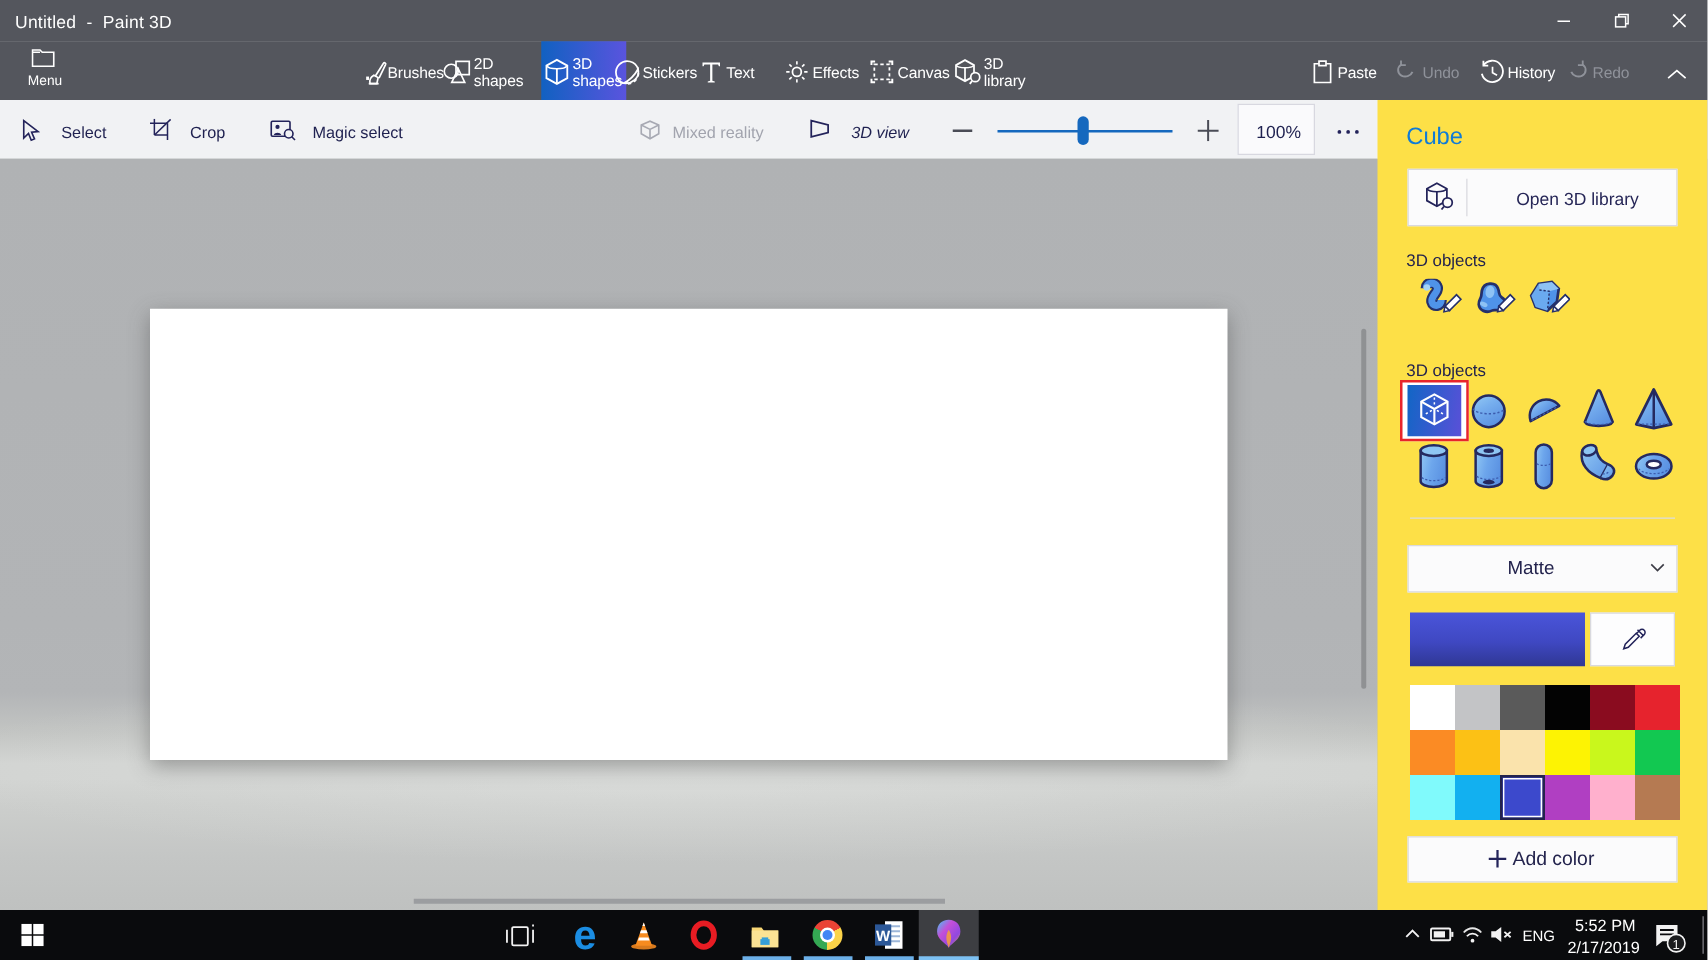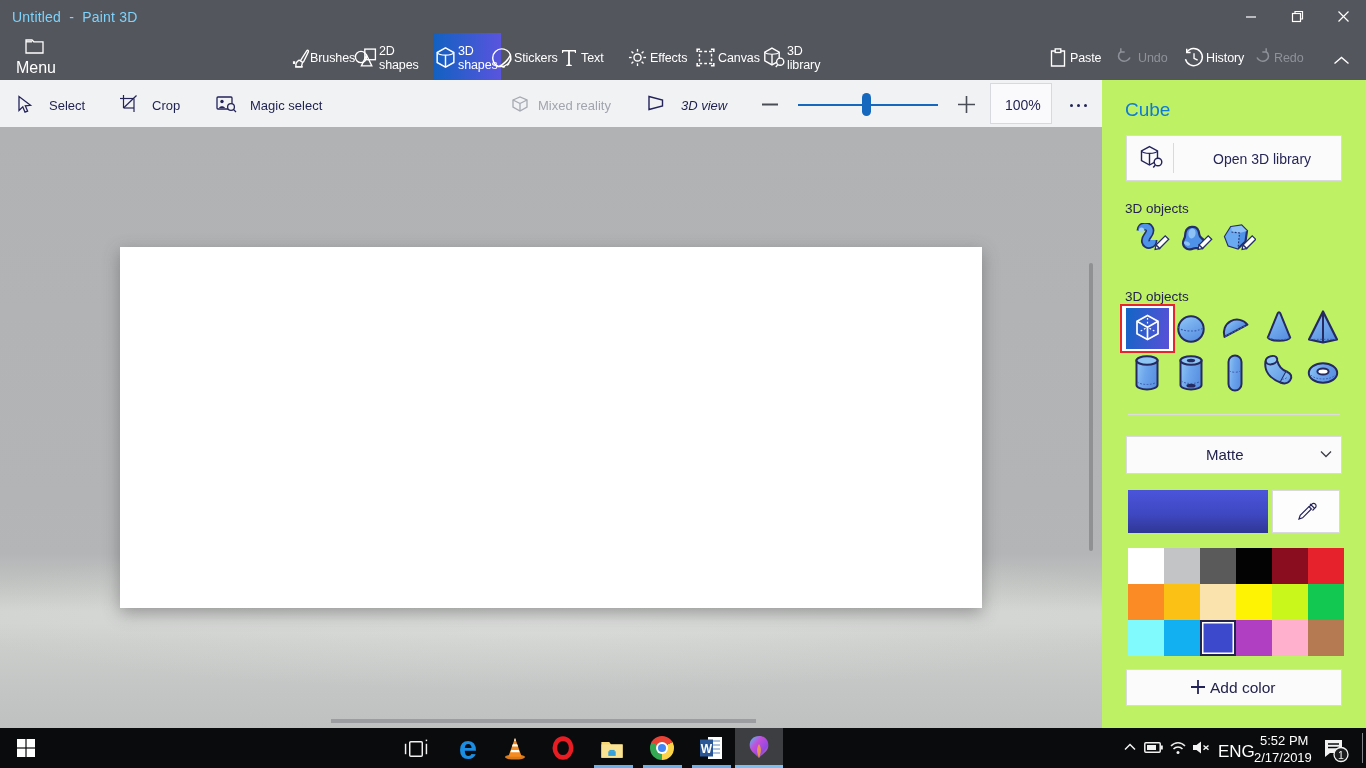--- a/index.html
+++ b/index.html
@@ -2,21 +2,21 @@
 <html><head>
 <meta charset="utf-8">
 <style>
 * { margin:0; padding:0; box-sizing:border-box; }
 html,body { width:1366px; height:768px; overflow:hidden; font-family:"Liberation Sans", sans-serif; }
 #app { position:relative; width:1366px; height:768px; background:#b2b4b6; }
 .abs { position:absolute; }
 
 
 #titlebar { position:absolute; left:0; top:0; width:1366px; height:33px; background:#54565d; }
-#title { position:absolute; left:12px; top:9px; color:#7dd3fc; font-size:14px; letter-spacing:0.2px; }
+#title { position:absolute; left:12px; top:9px; color:#ffffff; font-size:14px; letter-spacing:0.2px; }
 .wbtn { position:absolute; top:0; width:46px; height:33px; display:flex; align-items:center; justify-content:center; }
 
 
 #ribbon { position:absolute; left:0; top:33px; width:1366px; height:47px; background:#54565d; }
 .ritem { position:absolute; top:0; width:68px; height:47px; display:flex; align-items:center; color:#fff; }
 .ritem .ric { height:24px; margin-top:2px; display:flex; align-items:flex-end; justify-content:center; }
 .ritem .rlb { font-size:12.5px; margin-top:2px; letter-spacing:-0.1px; line-height:14px; }
 .ritem.active { background:linear-gradient(90deg,#1161c1,#5a54de);margin-left:12px; }
 .ritem.dim { color:#8f929a; }
 #menuitem { position:absolute; left:8px; top:0; width:56px; height:47px; display:flex; flex-direction:column; align-items:center; color:#fff; }
@@ -31,21 +31,21 @@
   background:
    radial-gradient(70% 16% at 50% 81%, rgba(238,240,238,.35) 0%, rgba(226,228,226,.15) 55%, rgba(214,216,214,0) 80%),
    linear-gradient(180deg,#b0b2b4 0%, #b2b4b6 62%, #b3b5b7 71%, #c3c5c3 76.5%, #d2d4d2 80.5%, #d2d4d2 82.5%, #cccecc 86%, #c4c6c5 93%, #bfc1c0 100%);
 }
 #whitecanvas { position:absolute; left:120px; top:120px; width:862px; height:361px; background:#ffffff;
   box-shadow:0 5px 16px rgba(70,72,72,.45); }
 #vscroll { position:absolute; left:1089px; top:136px; width:4px; height:288px; background:#8f9193; border-radius:2px; }
 #hscroll { position:absolute; left:331px; top:592px; width:425px; height:4px; background:#9b9da0; }
 
 
-#panel { position:absolute; left:1102px; top:80px; width:264px; height:648px; background:#bef264; }
+#panel { position:absolute; left:1102px; top:80px; width:264px; height:648px; background:#fde047; }
 #cubeTitle { position:absolute; left:23px; top:20px; font-size:19px; line-height:19px; color:#0f7bd7; }
 .pbox { position:absolute; background:#fbfbfc; border:1px solid #d9d9de; }
 .plabel { position:absolute; font-size:13.5px; color:#23234d; }
 
 
 #taskbar { position:absolute; left:0; top:728px; width:1366px; height:40px; background:#0a0b0d; }
 #searchbox { position:absolute; left:48px; top:0; width:346px; height:40px; background:#2f3134; }
 #searchtext { position:absolute; left:40px; top:12px; font-size:15px; color:#c9c9c9; }
 .tkic { position:absolute; top:8px; width:24px; height:24px; }
 .uline { position:absolute; top:37px; height:3px; background:#6cb0e8; }
@@ -92,21 +92,21 @@
         </svg>
     </div>
   </div>
 
   <div id="ribbon">
     <div id="menuitem">
       <svg class="abs" style="left:17px;top:6px;" width="19" height="15" viewBox="0 0 19 15" fill="none" stroke="#fff" stroke-width="1.3">
         <path d="M1 14 V1 H7 L8.8 2.8 H18 V14 Z"></path>
         <path d="M1 2.8 H7"></path>
       </svg>
-      <div class="abs" style="left:0;top:26px;width:56px;text-align:center;font-size:16px;color:#fff;">Menu</div>
+      <div class="abs" style="left:0;top:26px;width:56px;text-align:center;font-size:11px;color:#fff;">Menu</div>
     </div>
     <div class="ritem" style="left:285px;">
         <div class="ric">
       <svg width="25" height="25" viewBox="0 0 24 24" fill="none" stroke="#fff" stroke-width="1.3">
         <path d="M14.7 15.2 L20.8 5.6 C21.6 4.4 23 5.2 22.5 6.4 L17.5 16.8"></path>
         <path d="M13.5 14.6 L16.8 16.4 L15.8 21 H10.6 C10 18.4 11.2 15.9 13.5 14.6 Z"></path>
         <path d="M9.6 21 H17.2"></path>
         <rect x="7.6" y="15.6" width="2.2" height="2.6" fill="#fff" stroke="none"></rect>
       </svg>
     </div>
@@ -507,21 +507,21 @@
     </svg>
     <svg class="abs" style="left:1169px;top:12px;" width="18" height="15" viewBox="0 0 18 15" fill="none" stroke="#f2f2f2" stroke-width="1.5">
       <path d="M2 6 C6 1.5 12 1.5 16 6" opacity="0.95"></path>
       <path d="M4.5 9 C7 6.2 11 6.2 13.5 9"></path>
       <circle cx="9" cy="12.5" r="1.5" fill="#f2f2f2" stroke="none"></circle>
     </svg>
     <svg class="abs" style="left:1192px;top:12px;" width="18" height="15" viewBox="0 0 18 15">
       <path d="M1 5 H4.5 L9 1.5 V13.5 L4.5 10 H1 Z" fill="#f2f2f2"></path>
       <path d="M11.5 5.5 L16.5 9.8 M16.5 5.5 L11.5 9.8" stroke="#f2f2f2" stroke-width="1.5"></path>
     </svg>
-    <div class="trayt" style="left:1218px;top:14px;font-size:17px;text-align:center;">ENG</div>
+    <div class="trayt" style="left:1218px;top:14px;font-size:12px;text-align:center;">ENG</div>
     <div class="trayt" style="left:1260px;top:5px;font-size:13px;">5:52 PM</div>
     <div class="trayt" style="left:1254px;top:22px;font-size:13px;">2/17/2019</div>
     <svg class="abs" style="left:1324px;top:11px;" width="26" height="24" viewBox="0 0 26 24">
       <path d="M1 1 H18 V14 H6 L1 18 Z" fill="#f2f2f2"></path>
       <g stroke="#0a0b0d" stroke-width="1.5">
           <line x1="4" y1="5" x2="15" y2="5"></line>
           <line x1="4" y1="8.5" x2="15" y2="8.5"></line>
         </g>
       <circle cx="17" cy="15.5" r="7" fill="#1b1c1e" stroke="#f2f2f2" stroke-width="1.3"></circle>
       <text x="17" y="20" text-anchor="middle" font-family="Liberation Sans" font-size="10.5" fill="#f2f2f2">1</text>

